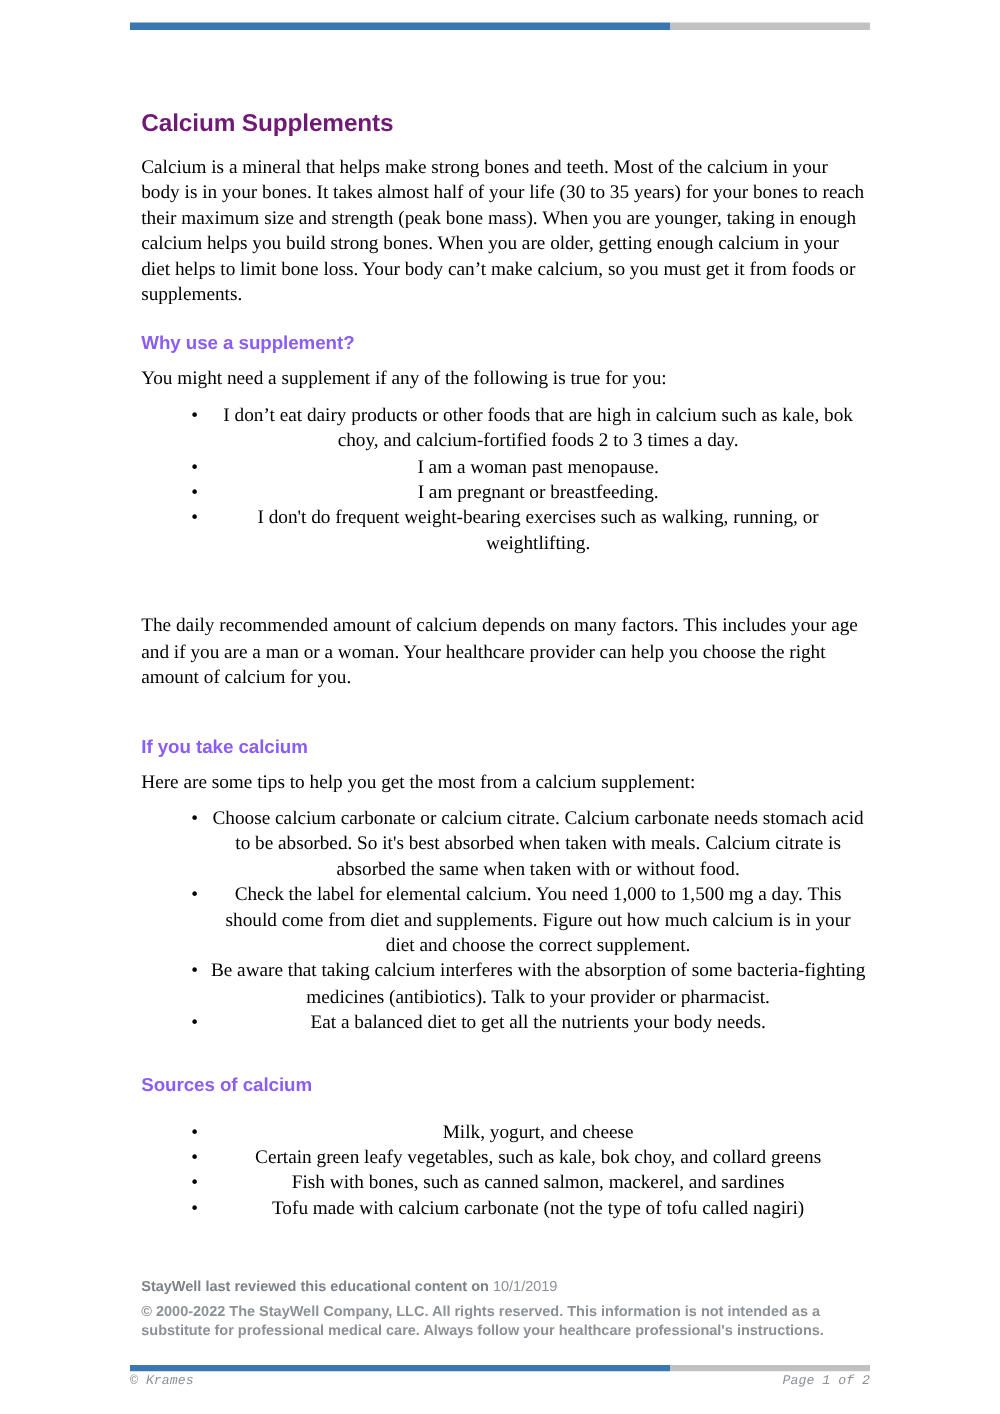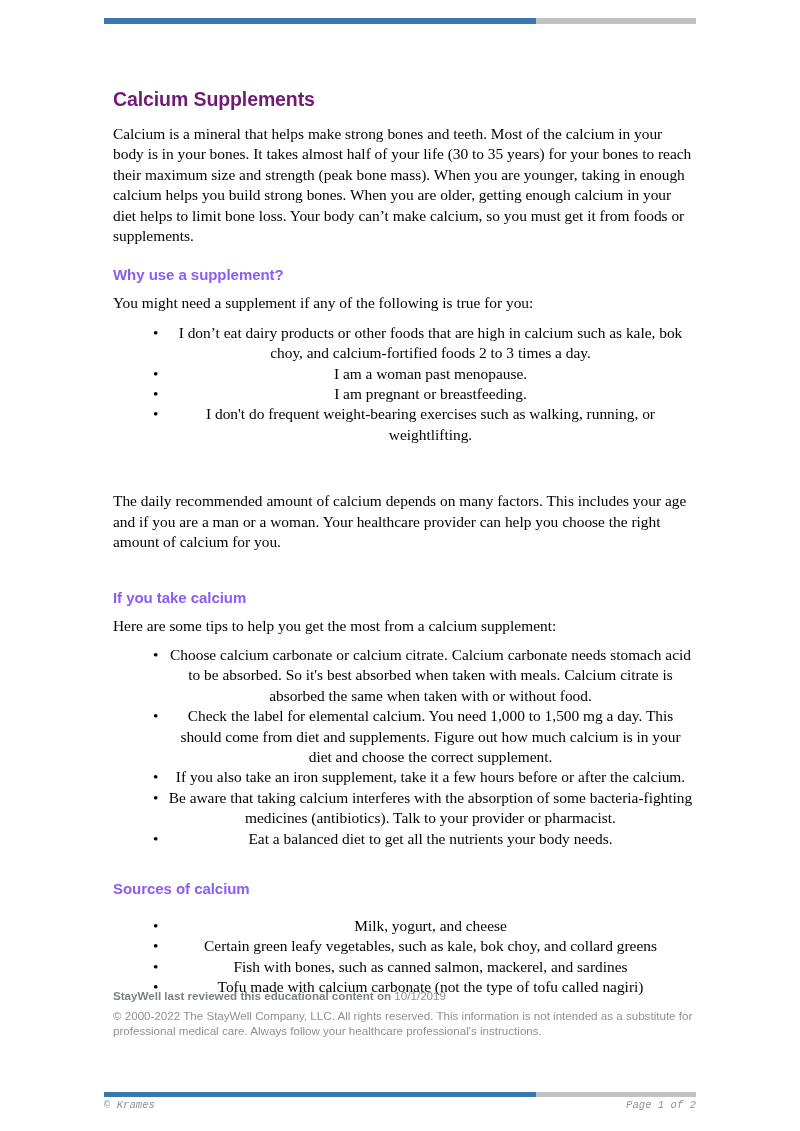--- a/index.html
+++ b/index.html
@@ -93,34 +93,34 @@
   .spacer-sm { height: 9px; }
   .spacer-md { height: 20px; }
   .spacer-gap { height: 46px; }
   .spacer-lg { height: 31px; }
   .spacer-xl { height: 36px; }
 
   
   .attribution {
     position: absolute;
     left: 113px;
-    top: 988px;
+    top: 1022px;
     width: 580px;
     font-family: "Liberation Sans", "DejaVu Sans", sans-serif;
     color: #8d9196;
     font-size: 11.6px;
     line-height: 15.6px;
   }
   .attribution .reviewed-line { margin-bottom: 4px; }
   .attribution .reviewed-label {
     font-weight: bold;
     color: #7d8288;
   }
   .attribution .reviewed-date { color: #8d9196; }
-  .attribution .copyright { color: #8d9196; }
+  .attribution .copyright { color: #8d9196; font-weight: bold; }
 
   
   .footer-rule {
     position: absolute;
     left: 104px;
     top: 1092px;
     width: 592px;
     height: 5px;
     display: flex;
   }
@@ -170,21 +170,20 @@
     <p class="body-para">The daily recommended amount of calcium depends on many factors. This includes your age and if you are a man or a woman. Your healthcare provider can help you choose the right amount of calcium for you.</p>
 
     <div class="spacer-xl"></div>
 
     <h2 class="section-title">If you take calcium</h2>
     <p class="body-para">Here are some tips to help you get the most from a calcium supplement:</p>
     <div class="spacer-sm"></div>
     <ul class="bullets">
       <li>Choose calcium carbonate or calcium citrate. Calcium carbonate needs stomach acid to be absorbed. So it's best absorbed when taken with meals. Calcium citrate is absorbed the same when taken with or without food.</li>
       <li>Check the label for elemental calcium. You need 1,000 to 1,500 mg a day. This should come from diet and supplements. Figure out how much calcium is in your diet and choose the correct supplement.</li>
-      <li>If you also take an iron supplement, take it a few hours before or after the calcium.</li>
       <li>Be aware that taking calcium interferes with the absorption of some bacteria-fighting medicines (antibiotics). Talk to your provider or pharmacist.</li>
       <li>Eat a balanced diet to get all the nutrients your body needs.</li>
     </ul>
 
     <div class="spacer-lg"></div>
 
     <h2 class="section-title">Sources of calcium</h2>
     <div class="spacer-sm"></div>
     <ul class="bullets">
       <li>Milk, yogurt, and cheese</li>

